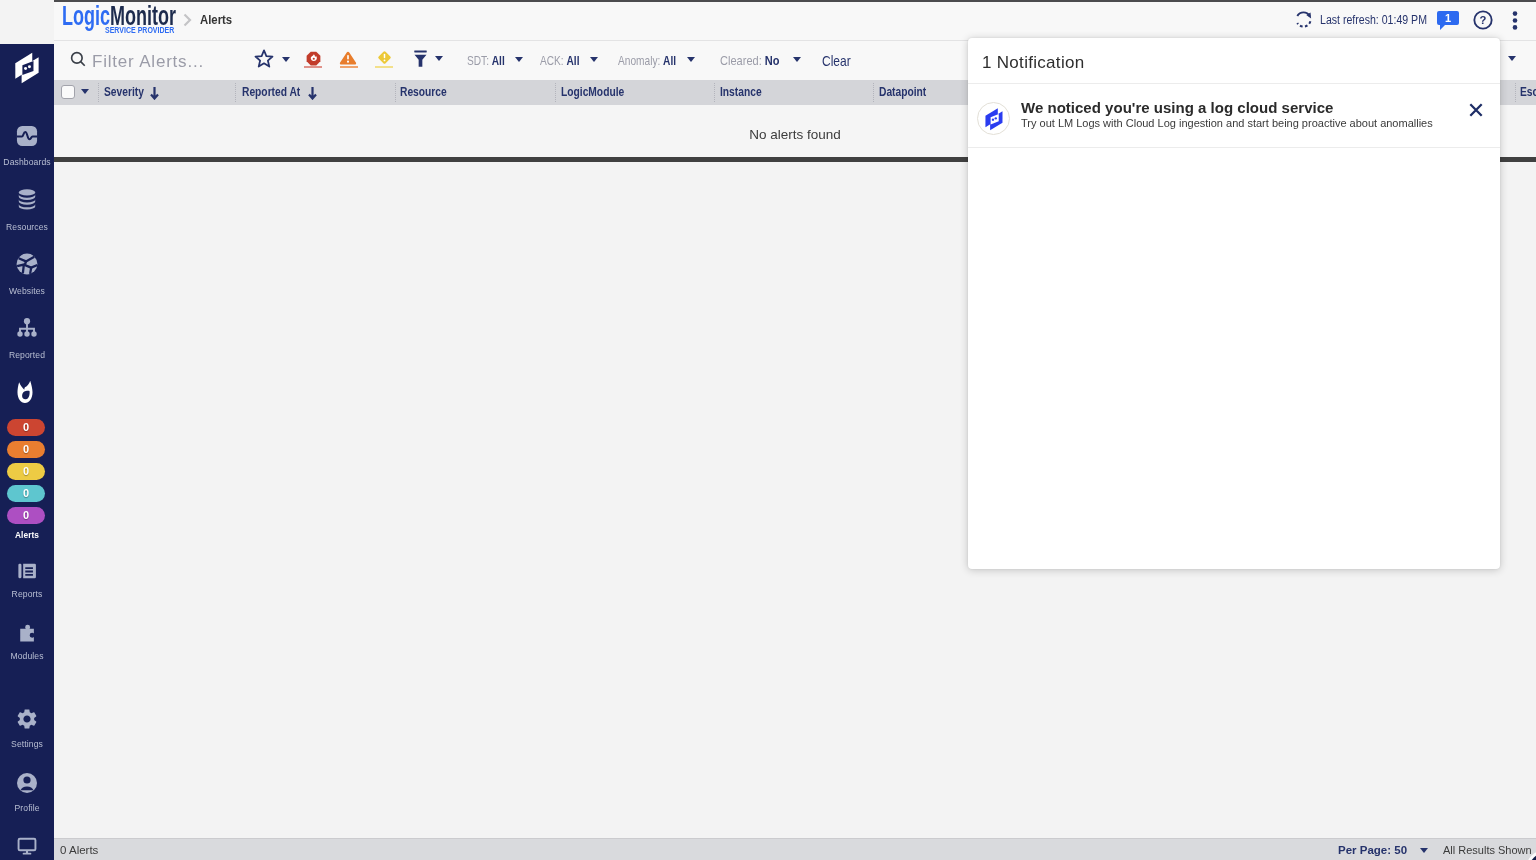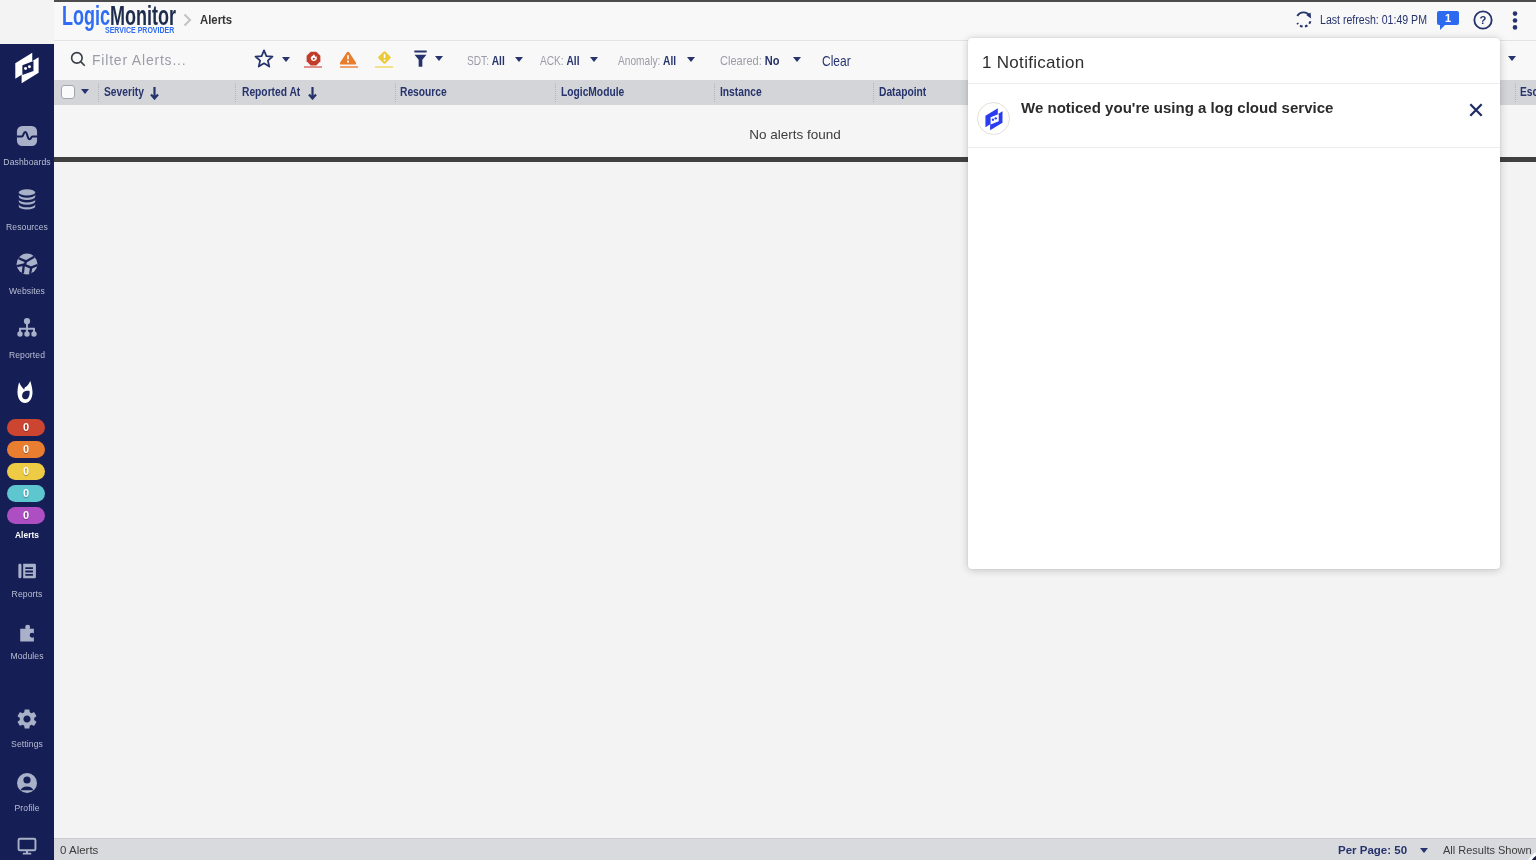--- a/index.html
+++ b/index.html
@@ -66,21 +66,21 @@
       <circle cx="3" cy="9.5" r="2.3" fill="#26336c"></circle>
       <circle cx="3" cy="16.4" r="2.3" fill="#26336c"></circle>
   </svg>
 </div>
 <div id="filterbar">
 
   <svg style="position:absolute; left:15px; top:9px;" width="18" height="18" viewBox="0 0 24 24">
     <circle cx="10.5" cy="10.5" r="7" fill="none" stroke="#3a3f48" stroke-width="2.2"></circle>
     <path d="M15.6,15.6 L21,21" stroke="#3a3f48" stroke-width="2.2"></path>
   </svg>
-  <div style="position:absolute; left:38px; top:11px; font-size:14px; letter-spacing:.8px; color:#9b9ca8;text-align:center;">Filter Alerts...</div>
+  <div style="position:absolute; left:38px; top:11px; font-size:17px; letter-spacing:.8px; color:#9b9ca8;text-align:center;">Filter Alerts...</div>
 
   <svg style="position:absolute; left:198.7px; top:6.6px;" width="22" height="22" viewBox="0 0 24 24">
     <path d="M12,2.6 l2.6,6.2 6.7,0.5 -5.1,4.4 1.6,6.6 -5.8,-3.6 -5.8,3.6 1.6,-6.6 -5.1,-4.4 6.7,-0.5 Z" fill="none" stroke="#26336c" stroke-width="1.9" stroke-linejoin="round"></path>
   </svg>
   <span class="caret" style="position:absolute; left:228.4px; top:15.6px;"></span>
 
   <svg style="position:absolute; left:251.5px; top:10px;" width="15" height="15" viewBox="0 0 24 24">
     <path d="M7.6,1 h8.8 l6.6,6.6 v8.8 l-6.6,6.6 h-8.8 l-6.6,-6.6 v-8.8 Z" fill="#c23c2b"></path>
     <path d="M12.3,5 c0,0 2.9,2.3 1.9,4.1 c1.4,0.2 2.4,-0.65 2.4,-0.65 c0,0 0.75,1.4 0.75,3.1 c0,2.5 -2.15,4.5 -4.85,4.5 s-4.85,-2 -4.85,-4.5 C7.65,8.1 12.3,7.7 12.3,5 Z" fill="#fff"></path>
     <circle cx="12.4" cy="12.4" r="1.7" fill="#c23c2b"></circle>
@@ -254,17 +254,18 @@
         <g fill="#2a3cf0">
           <path d="M3.6,14.4 L20.1,4.2 L20.1,19.3 L3.6,29.5 Z"></path>
           <path d="M9.8,18.6 L26.3,8.4 L26.3,23.5 L9.8,33.7 Z"></path>
         </g>
         <path d="M10.5,16.3 L21.3,12.1 L21.3,21.8 L10.5,25.9 Z" fill="#ffffff"></path>
         <circle cx="13.6" cy="19.5" r="1.6" fill="#2a3cf0"></circle>
         <circle cx="17.4" cy="17.8" r="1.6" fill="#2a3cf0"></circle>
       </svg>
     </div>
     <div class="ptxt1">We noticed you're using a log cloud service</div>
+    <div class="ptxt2">Try out LM Logs with Cloud Log ingestion and start being proactive about anomallies</div>
     <svg style="position:absolute; right:16.6px; top:18.8px;" width="14" height="14" viewBox="0 0 16 16">
       <path d="M1.5,1.5 L14.5,14.5 M14.5,1.5 L1.5,14.5" stroke="#1e2d66" stroke-width="2.6"></path>
     </svg>
   </div>
 </div>
 
 </body></html>

